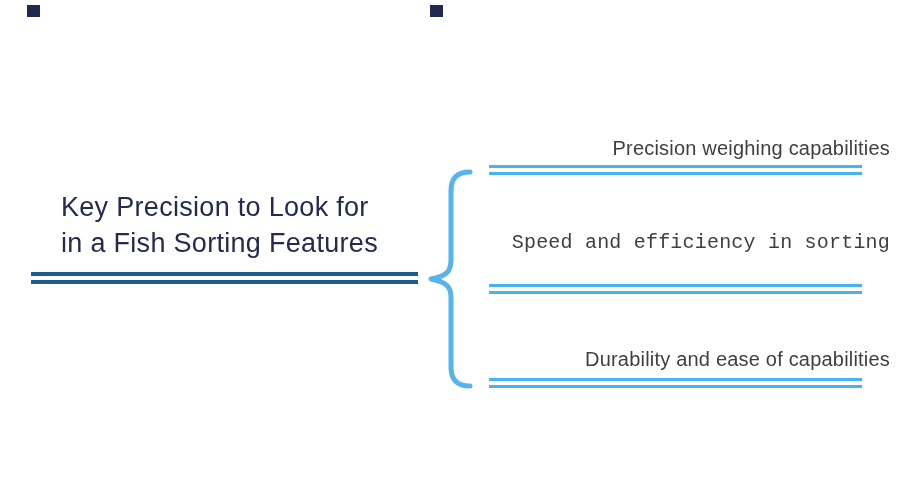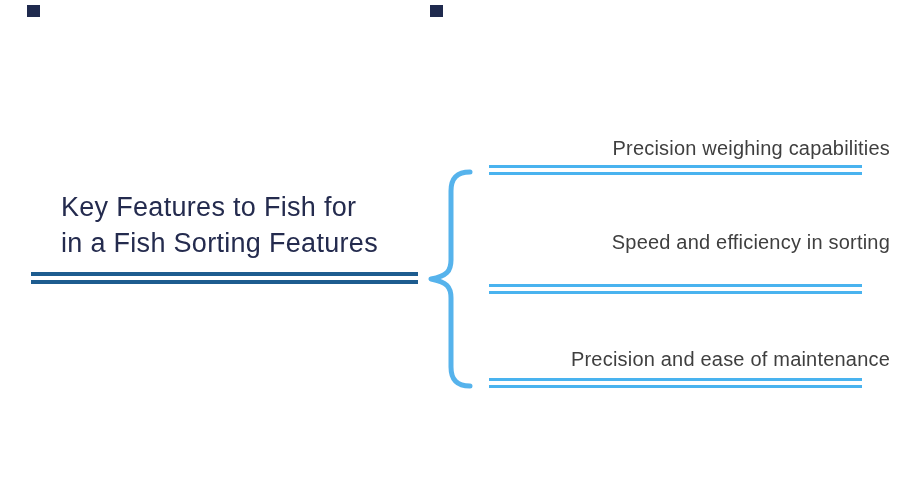--- a/index.html
+++ b/index.html
@@ -74,35 +74,35 @@
     width:373px;
   }
   .item-rule .bar{
     height:3px;
     background:var(--item-rule);
   }
   .item-rule .bar + .bar{margin-top:4px;}
 
   .item-1{top:135px;}
   .item-rule-1{top:165px;}
-  .item-2{top:229px;}
+  .item-2{top:229px;font-family:Liberation Mono, monospace;}
   .item-rule-2{top:284px;}
   .item-3{top:346px;}
   .item-rule-3{top:378px;}
 </style>
 </head>
 <body>
 
 <div class="slide">
 
   <div class="accent-square tl"></div>
   <div class="accent-square tc"></div>
 
   <div class="title">
-    <div>Key Features to Fish for</div>
+    <div>Key Precision to Look for</div>
     <div>in a Fish Sorting Features</div>
   </div>
 
   <div class="title-rule">
     <div class="bar"></div>
     <div class="bar"></div>
   </div>
 
   <div class="brace-wrap">
     <svg width="56" height="232" viewBox="0 0 56 232" aria-hidden="true">
@@ -120,20 +120,20 @@
 
   <div class="item item-2">
     <div>Speed and efficiency in sorting</div>
   </div>
   <div class="item-rule item-rule-2">
     <div class="bar"></div>
     <div class="bar"></div>
   </div>
 
   <div class="item item-3">
-    <div>Precision and ease of maintenance</div>
+    <div>Durability and ease of capabilities</div>
   </div>
   <div class="item-rule item-rule-3">
     <div class="bar"></div>
     <div class="bar"></div>
   </div>
 
 </div>
 
 </body></html>

